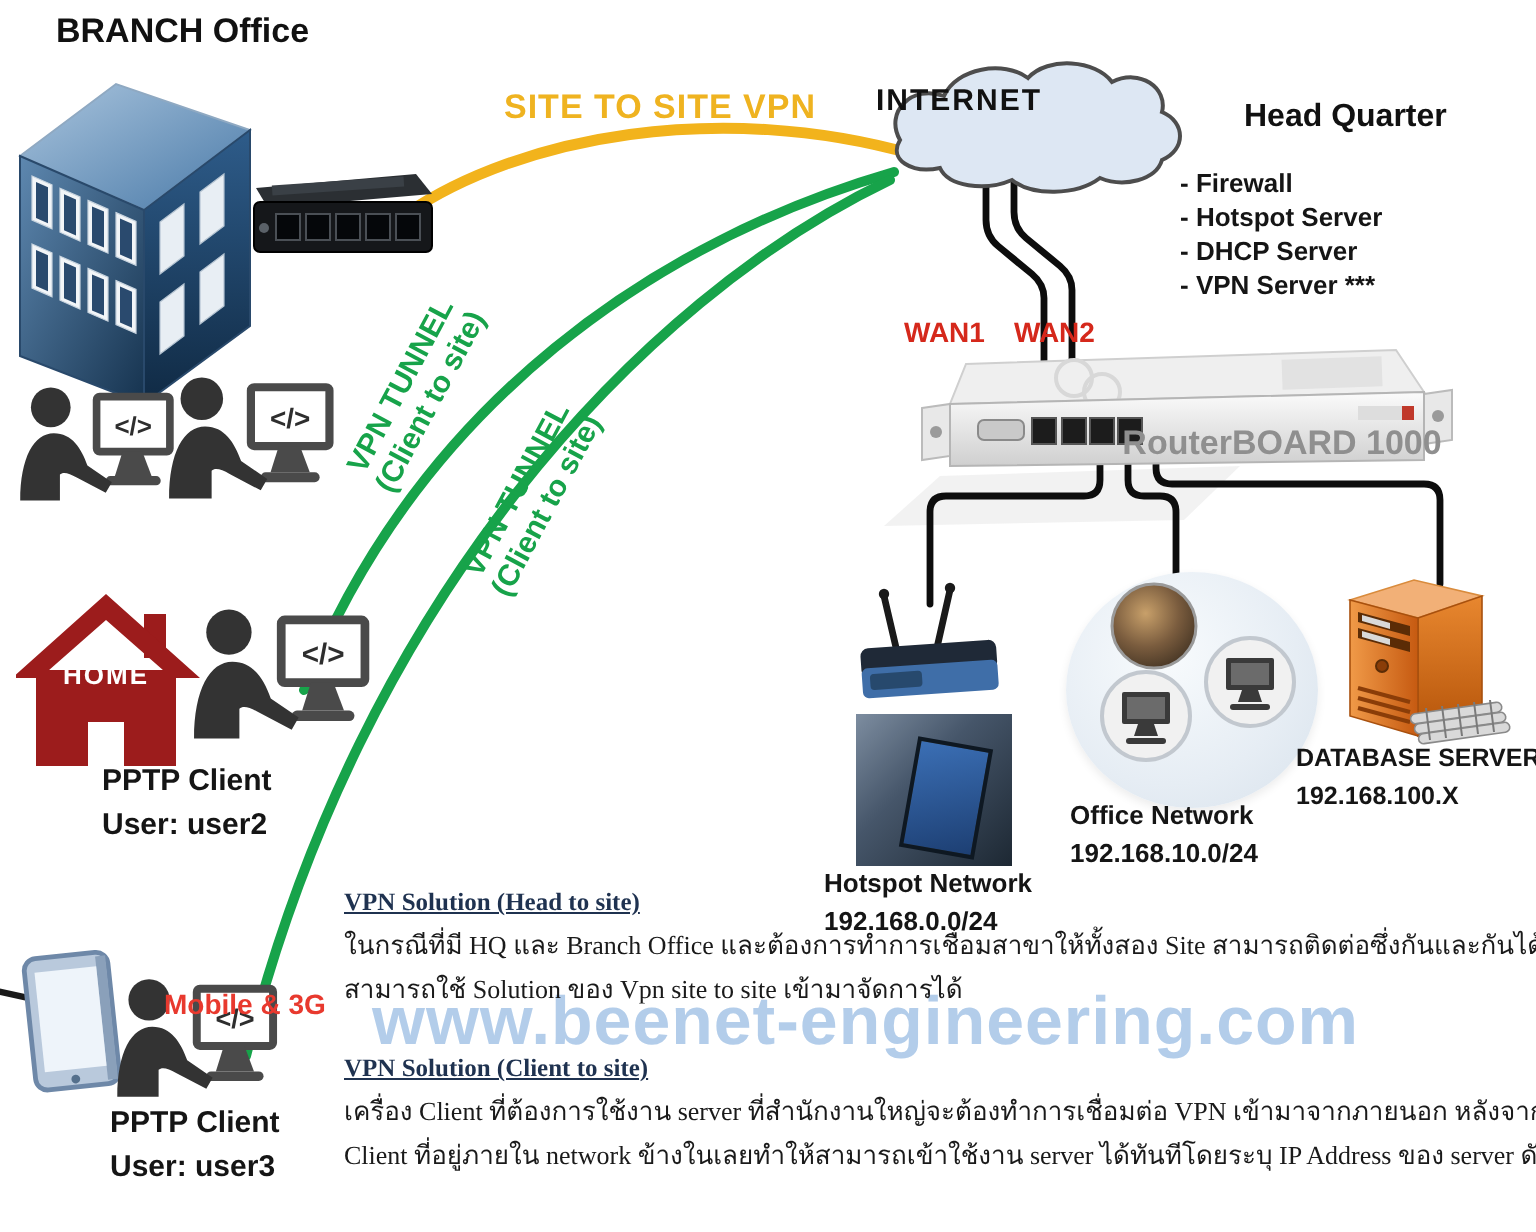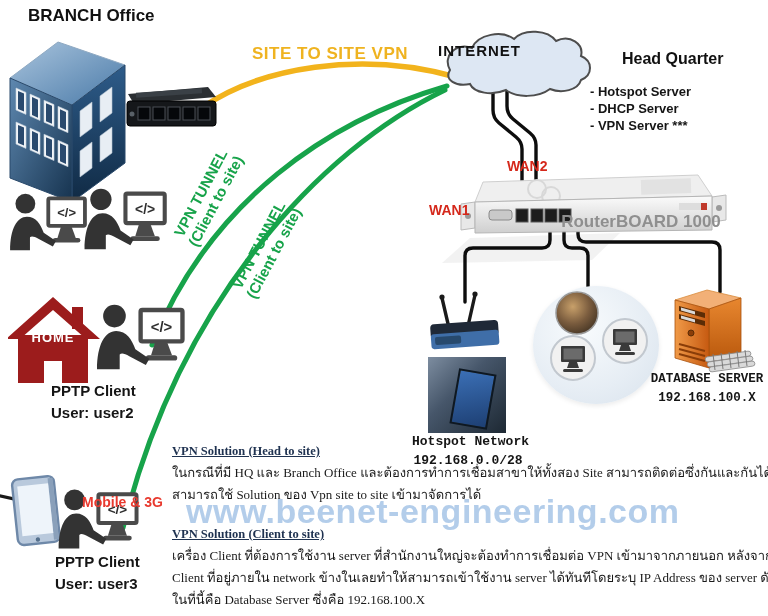--- a/index.html
+++ b/index.html
@@ -2,21 +2,21 @@
 <html><head>
 <meta charset="utf-8">
 <style>
   html,body{margin:0;padding:0;}
   body{font-family:"Liberation Sans", sans-serif; background:#ffffff;}
   #canvas{position:relative;width:768px;height:616px;background:#ffffff;overflow:hidden;}
   .abs{position:absolute;}
   .z0{z-index:0}.z1{z-index:1}.z2{z-index:2}.z3{z-index:3}
   .title{font-weight:bold;font-size:17px;color:#111;}
   .feat{font-weight:bold;font-size:13px;color:#151515;line-height:17px;white-space:nowrap;}
-  .netlbl{font-weight:bold;font-size:13px;color:#151515;text-align:center;line-height:19px;white-space:nowrap;font-family:Liberation Mono, monospace;}
+  .netlbl{font-weight:bold;font-size:13px;color:#151515;line-height:19px;white-space:nowrap;}
   .wan{font-weight:bold;font-size:14px;color:#d5281b;}
   .userlbl{font-weight:bold;font-size:15px;color:#151515;line-height:22px;white-space:nowrap;margin-left:27px;}
   .s2s{font-weight:bold;font-size:17px;color:#efb320;letter-spacing:.5px;white-space:nowrap;}
   .tunnel{font-weight:bold;font-size:15px;color:#17a34a;text-align:center;line-height:17px;transform:rotate(-62deg);white-space:nowrap;}
   .badge-red{font-weight:600;font-size:14px;color:#e8392e;white-space:nowrap;}
   .cloudtxt{font-weight:600;font-size:15px;color:#111;letter-spacing:1px;text-align:left;}
   .thai{font-family:"Liberation Serif", serif;font-size:13px;color:#1a1a1a;white-space:nowrap;}
   .thai-h{font-family:"Liberation Serif", serif;font-size:12.5px;color:#1f3250;font-weight:bold;text-decoration:underline;white-space:nowrap;}
   .watermark{font-weight:bold;font-size:34px;color:#a6c5e7;opacity:.85;letter-spacing:.5px;white-space:nowrap;}
   .home-txt{font-weight:bold;font-size:13px;color:#fff;text-align:center;letter-spacing:1px;}
@@ -262,40 +262,45 @@
     </svg>
   <svg class="abs z2" style="left:52px;top:488px" width="88" height="62" viewBox="0 0 110 78">
       <use href="#coder"></use>
     </svg>
 
   <div class="abs title z3" style="left:28px;top:6px;">BRANCH Office</div>
   <div class="abs title z3" style="left:622px;top:18px;font-size:16px;margin-top:32px;">Head Quarter</div>
   <div class="abs s2s z3" style="left:252px;top:44px;">SITE TO SITE VPN</div>
 
   <div class="abs z3" style="left:590px;top:83px;">
+    <div class="feat">- Firewall</div>
     <div class="feat">- Hotspot Server</div>
     <div class="feat">- DHCP Server</div>
     <div class="feat">- VPN Server ***</div>
   </div>
 
-  <div class="abs wan z3" style="left:429px;top:158px;margin-top:44px;">WAN1</div>
+  <div class="abs wan z3" style="left:452px;top:158px;">WAN1</div>
   <div class="abs wan z3" style="left:507px;top:158px;">WAN2</div>
 
   <div class="abs tunnel z3" style="left:138px;top:180px;width:140px;">
     <div>VPN TUNNEL</div>
     <div>(Client to site)</div>
   </div>
   <div class="abs tunnel z3" style="left:196px;top:232px;width:140px;">
     <div>VPN TUNNEL</div>
     <div>(Client to site)</div>
   </div>
 
   <div class="abs netlbl z3" style="left:412px;top:432px;width:112px;">
     <div>Hotspot Network</div>
-    <div>192.168.0.0/28</div>
+    <div>192.168.0.0/24</div>
+  </div>
+  <div class="abs netlbl z3" style="left:535px;top:398px;width:125px;">
+    <div>Office Network</div>
+    <div>192.168.10.0/24</div>
   </div>
   <div class="abs netlbl z3" style="left:648px;top:370px;width:118px;font-size:12.5px;">
     <div>DATABASE SERVER</div>
     <div>192.168.100.X</div>
   </div>
 
   <div class="abs z3" style="left:24px;top:380px;">
     <div class="userlbl">PPTP Client</div>
     <div class="userlbl">User: user2</div>
   </div>
@@ -305,15 +310,14 @@
     <div class="userlbl">PPTP Client</div>
     <div class="userlbl">User: user3</div>
   </div>
 
   <div class="abs thai-h z2" style="left:172px;top:444px;">VPN Solution (Head to site)</div>
   <div class="abs thai z2" style="left:172px;top:462px;">ในกรณีที่มี HQ และ Branch Office และต้องการทำการเชื่อมสาขาให้ทั้งสอง Site สามารถติดต่อซึ่งกันและกันได้</div>
   <div class="abs thai-h z2" style="left:172px;top:527px;">VPN Solution (Client to site)</div>
   <div class="abs thai z2" style="left:172px;top:484px;">สามารถใช้ Solution ของ Vpn site to site เข้ามาจัดการได้</div>
   <div class="abs thai z2" style="left:172px;top:545px;">เครื่อง Client ที่ต้องการใช้งาน server ที่สำนักงานใหญ่จะต้องทำการเชื่อมต่อ VPN เข้ามาจากภายนอก หลังจากนั้นจะเสมือนเป็น</div>
   <div class="abs thai z2" style="left:172px;top:567px;">Client ที่อยู่ภายใน network ข้างในเลยทำให้สามารถเข้าใช้งาน server ได้ทันทีโดยระบุ IP Address ของ server ดังกล่าวได้ทันที</div>
-  <div class="abs thai z2" style="left:172px;top:589px;">ในที่นี้คือ Database Server ซึ่งคือ 192.168.100.X</div>
 
 </div>
 
 </body></html>

